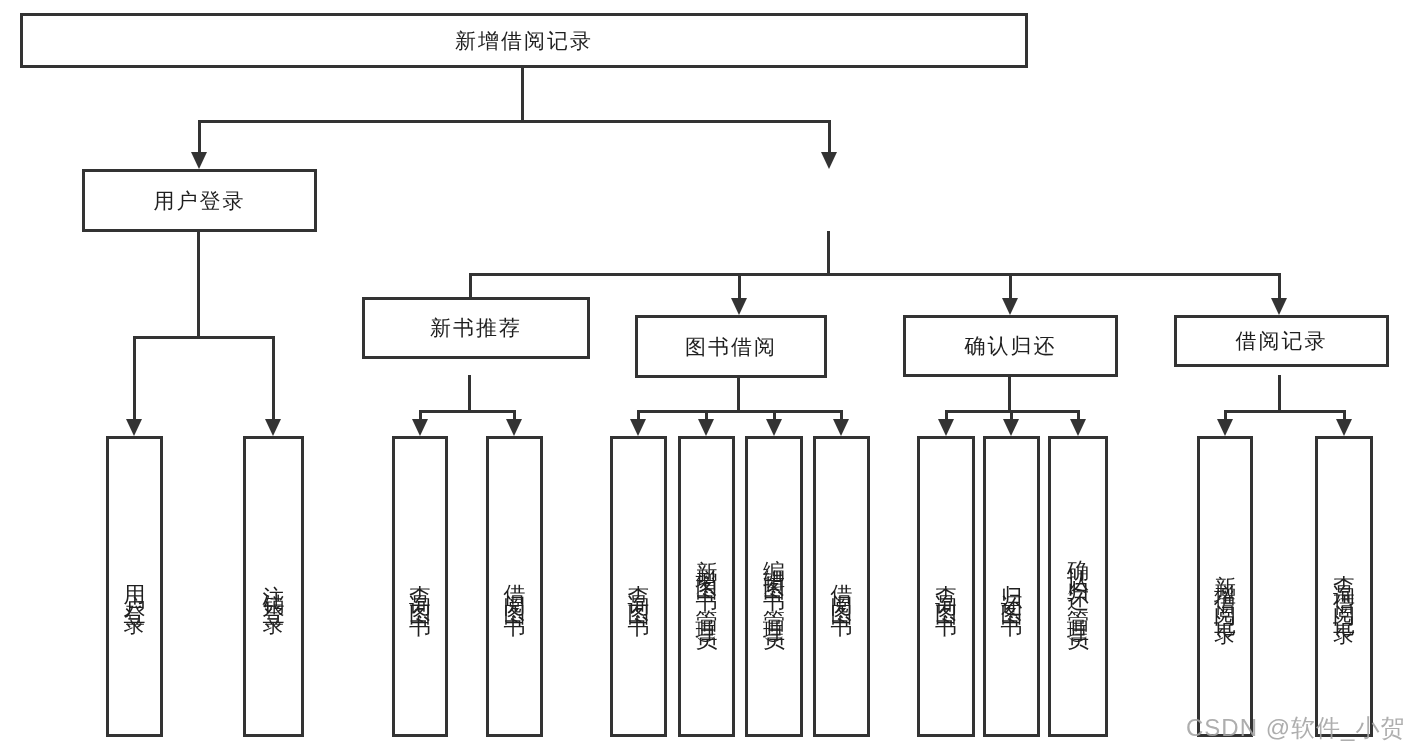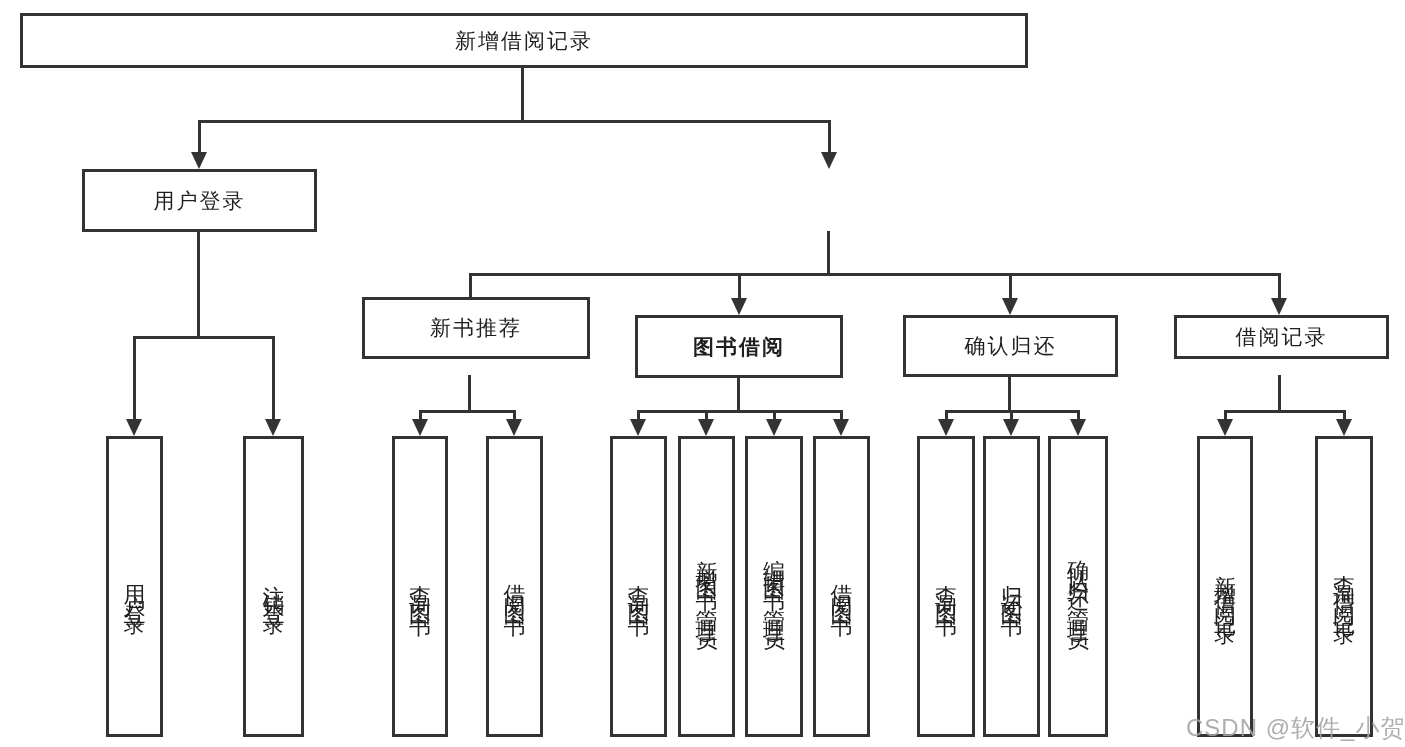--- a/index.html
+++ b/index.html
@@ -95,27 +95,27 @@
   <div class="vline" style="left:738px; top:273px; height:28px;"></div>
   <div class="arrow" style="left:731px; top:298px;"></div>
   <div class="vline" style="left:1009px; top:273px; height:28px;"></div>
   <div class="arrow" style="left:1002px; top:298px;"></div>
   <div class="vline" style="left:1278px; top:273px; height:28px;"></div>
   <div class="arrow" style="left:1271px; top:298px;"></div>
 
   <div class="box" style="left:362px; top:297px; width:228px; height:62px;">
     <span class="hlabel">新书推荐</span>
   </div>
-  <div class="box" style="left:635px; top:315px; width:208px; height:63px;font-weight:bold;">
+  <div class="box" style="left:635px; top:315px; width:192px; height:63px;">
     <span class="hlabel">图书借阅</span>
   </div>
   <div class="box" style="left:903px; top:315px; width:215px; height:62px;">
     <span class="hlabel">确认归还</span>
   </div>
-  <div class="box" style="left:1174px; top:315px; width:215px; height:44px;">
+  <div class="box" style="left:1174px; top:315px; width:215px; height:52px;">
     <span class="hlabel">借阅记录</span>
   </div>
 
   <div class="vline" style="left:468px; top:375px; height:38px;"></div>
   <div class="hline" style="left:419px; top:410px; width:96px;"></div>
   <div class="vline" style="left:419px; top:410px; height:13px;"></div>
   <div class="arrow" style="left:412px; top:419px;"></div>
   <div class="vline" style="left:513px; top:410px; height:13px;"></div>
   <div class="arrow" style="left:506px; top:419px;"></div>
 

